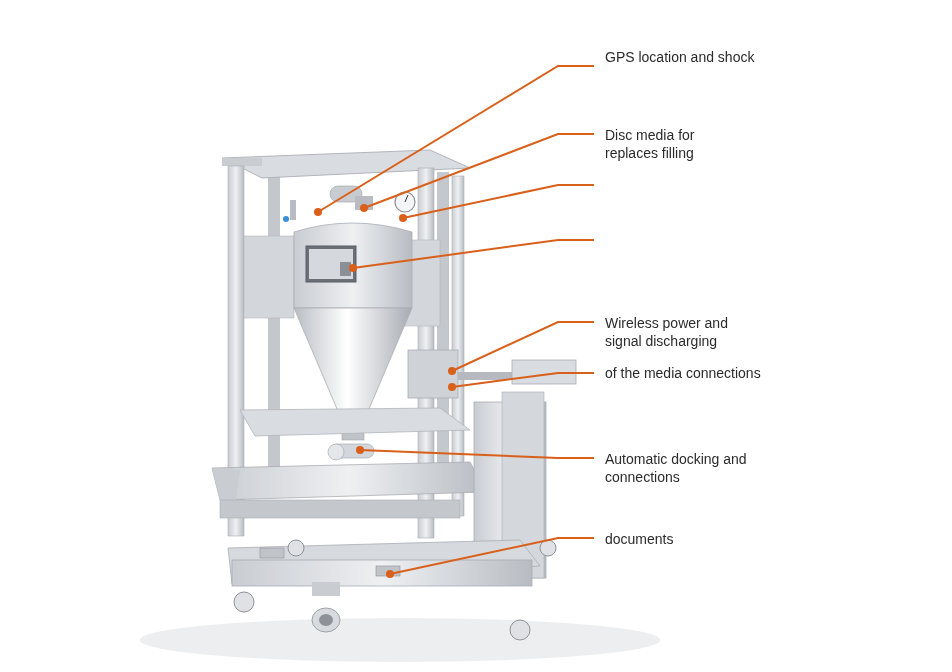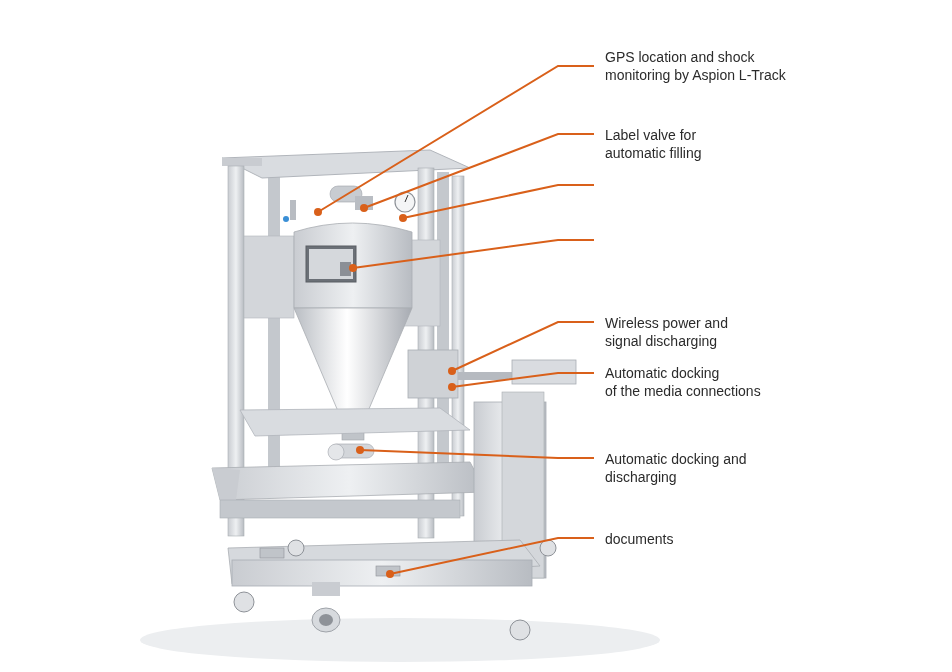--- a/index.html
+++ b/index.html
@@ -122,34 +122,32 @@
         <circle cx="353" cy="268" r="4"></circle>
         <circle cx="452" cy="371" r="4"></circle>
         <circle cx="452" cy="387" r="4"></circle>
         <circle cx="360" cy="450" r="4"></circle>
         <circle cx="390" cy="574" r="4"></circle>
       </g>
   </svg>
 
   <div class="label" style="top:48px">
     <span>GPS location and shock</span>
-    <span>monitoring by Aspion L-Track</span>
   </div>
   <div class="label" style="top:126px">
-    <span>Label valve for</span>
-    <span>automatic filling</span>
+    <span>Disc media for</span>
+    <span>replaces filling</span>
   </div>
   <div class="label" style="top:314px">
     <span>Wireless power and</span>
     <span>signal discharging</span>
   </div>
   <div class="label" style="top:364px">
-    <span>Automatic docking</span>
     <span>of the media connections</span>
   </div>
   <div class="label" style="top:450px">
     <span>Automatic docking and</span>
-    <span>discharging</span>
+    <span>connections</span>
   </div>
   <div class="label" style="top:530px">
     <span>documents</span>
   </div>
 </div>
 
 </body></html>

